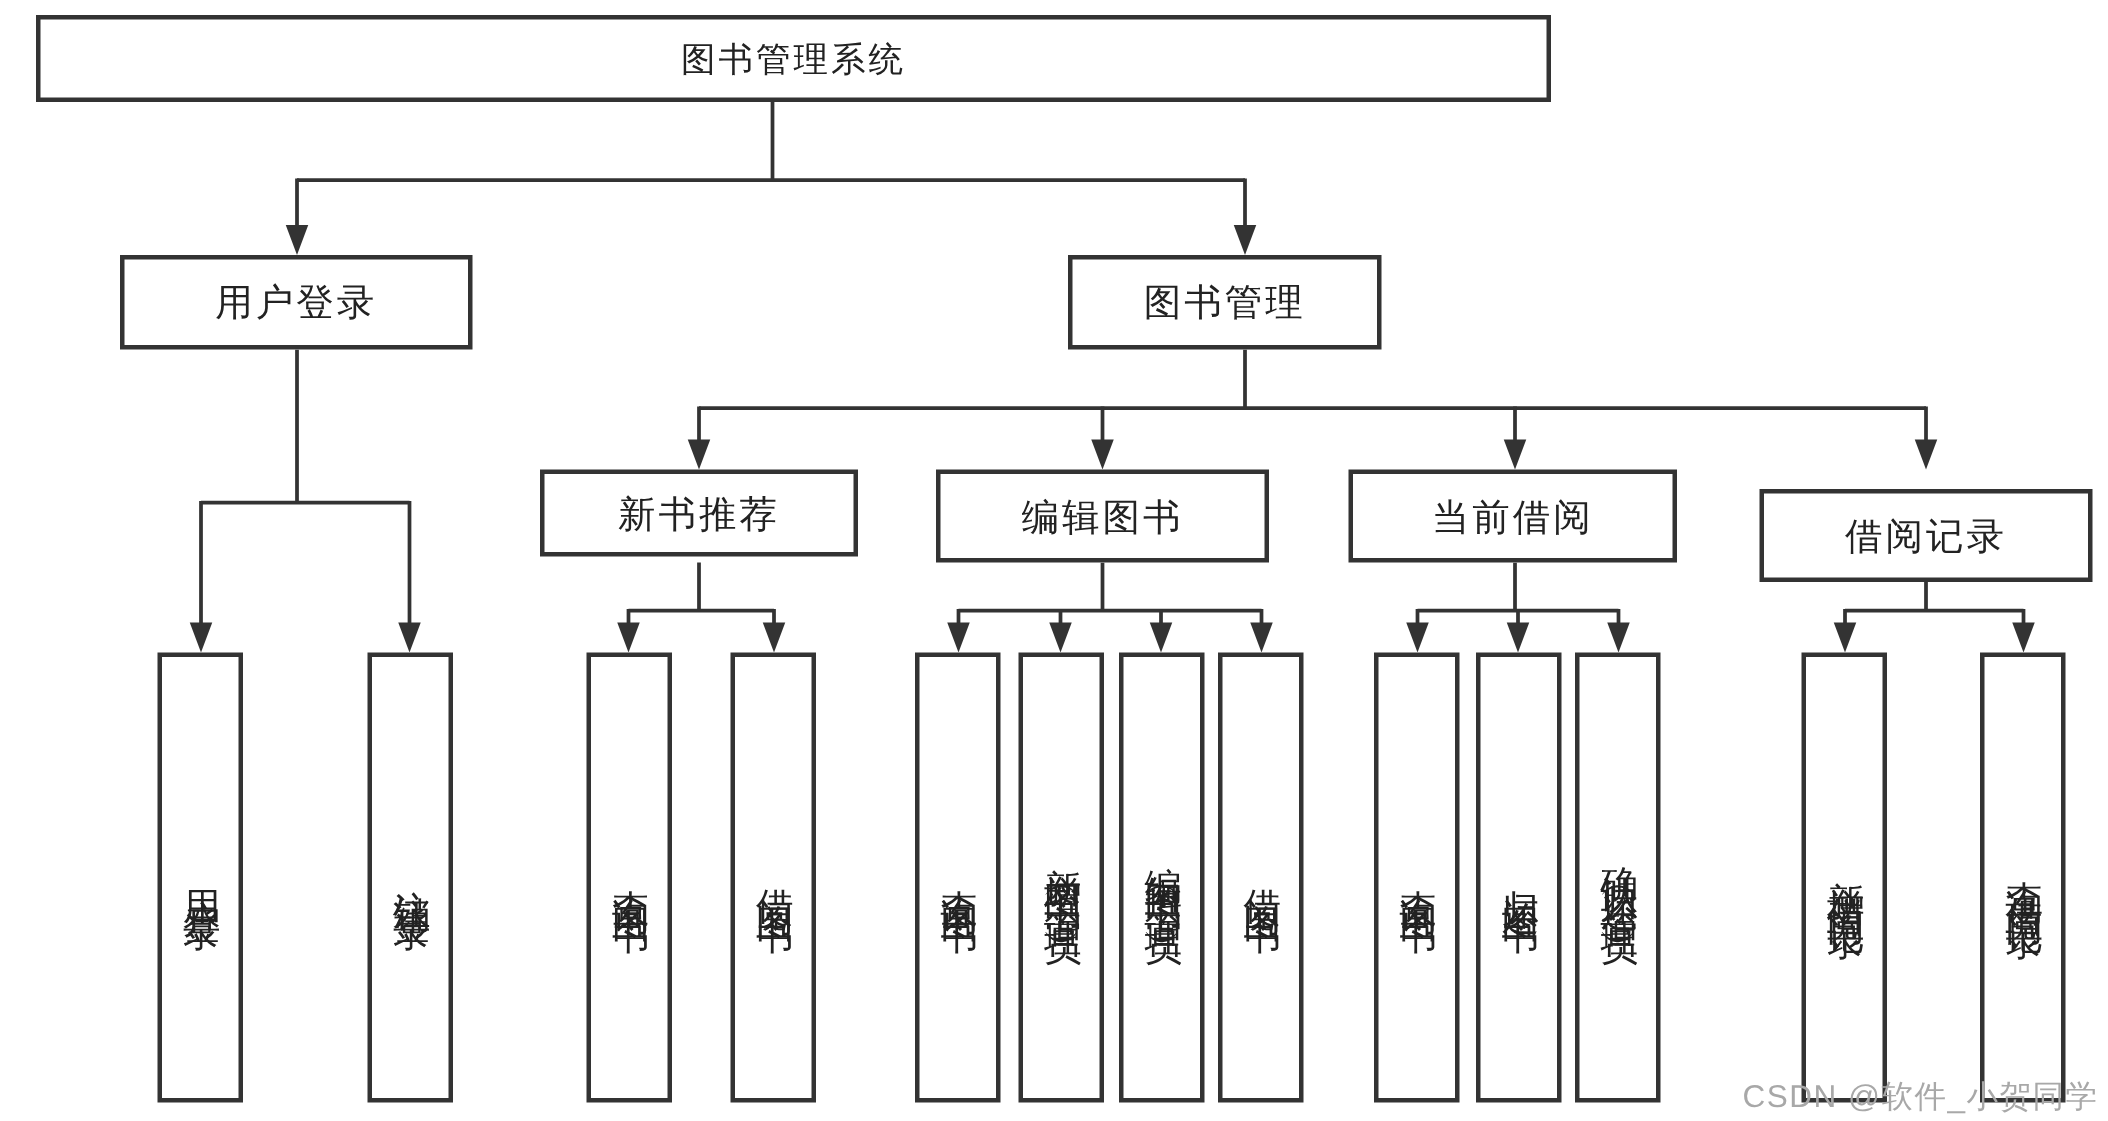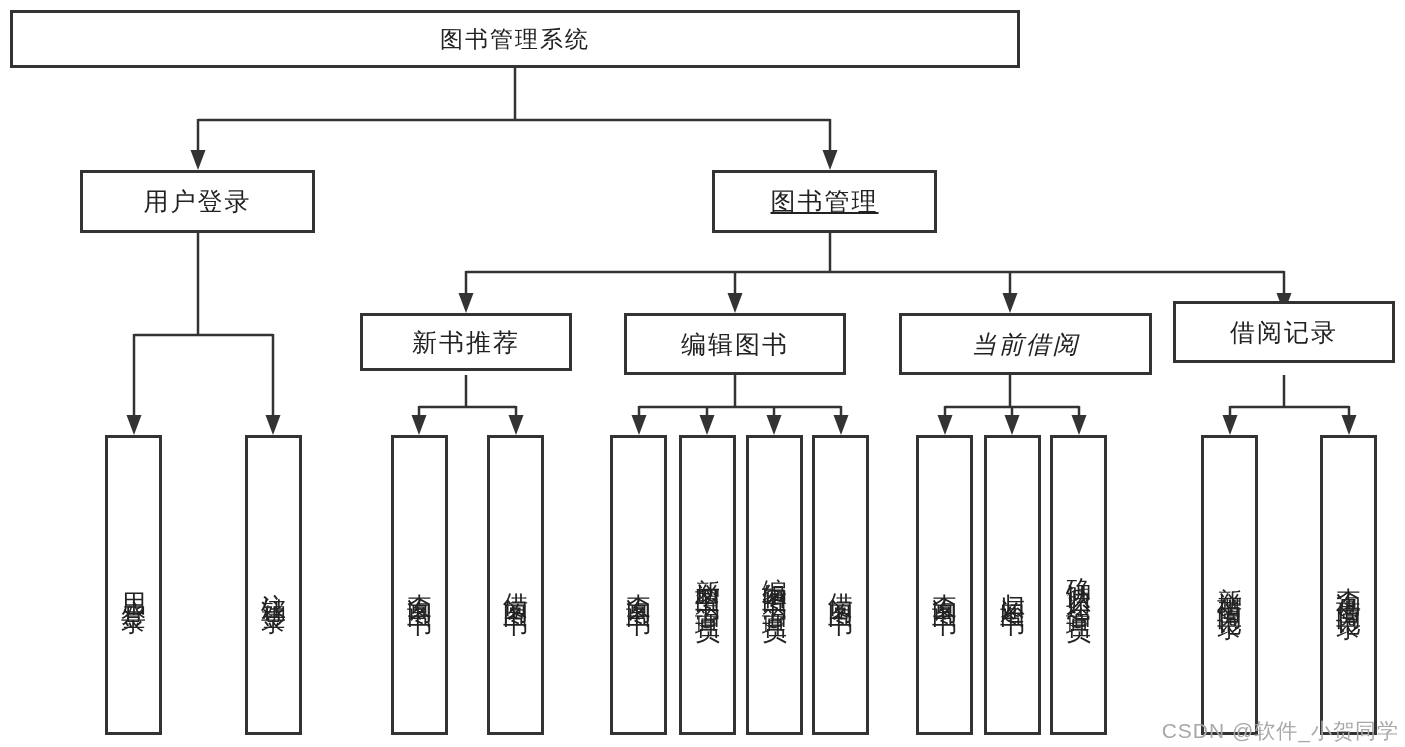--- a/index.html
+++ b/index.html
@@ -104,29 +104,29 @@
       <line x1="1079" y1="406" x2="1079" y2="419" stroke="#333333" stroke-width="2.5"></line>
       <polygon points="1071.5,415 1086.5,415 1079,435" fill="#333333"></polygon>
       <line x1="1284" y1="375" x2="1284" y2="408" stroke="#333333" stroke-width="2.5"></line>
       <line x1="1230" y1="407" x2="1349" y2="407" stroke="#333333" stroke-width="2.5"></line>
       <line x1="1230" y1="406" x2="1230" y2="419" stroke="#333333" stroke-width="2.5"></line>
       <polygon points="1222.5,415 1237.5,415 1230,435" fill="#333333"></polygon>
       <line x1="1349" y1="406" x2="1349" y2="419" stroke="#333333" stroke-width="2.5"></line>
       <polygon points="1341.5,415 1356.5,415 1349,435" fill="#333333"></polygon>
     </svg>
 
-  <div class="hnode root" style="left:10px;top:10px;width:1010px;height:58px;text-align:right;">图书管理系统</div>
+  <div class="hnode root" style="left:24px;top:10px;width:1010px;height:58px;text-align:right;">图书管理系统</div>
 
   <div class="hnode" style="left:80px;top:170px;width:235px;height:63px;">用户登录</div>
-  <div class="hnode" style="left:712px;top:170px;width:225px;height:63px;text-decoration:underline;">图书管理</div>
+  <div class="hnode" style="left:712px;top:170px;width:209px;height:63px;">图书管理</div>
 
   <div class="hnode" style="left:360px;top:313px;width:212px;height:58px;">新书推荐</div>
   <div class="hnode" style="left:624px;top:313px;width:222px;height:62px;">编辑图书</div>
-  <div class="hnode" style="left:899px;top:313px;width:253px;height:62px;font-style:italic;">当前借阅</div>
-  <div class="hnode" style="left:1173px;top:301px;width:222px;height:62px;">借阅记录</div>
+  <div class="hnode" style="left:899px;top:313px;width:219px;height:62px;">当前借阅</div>
+  <div class="hnode" style="left:1173px;top:326px;width:222px;height:62px;">借阅记录</div>
 
   <div class="vnode" style="left:105px;">用户登录</div>
   <div class="vnode" style="left:245px;">注销登录</div>
   <div class="vnode" style="left:391px;">查询图书</div>
   <div class="vnode" style="left:487px;">借阅图书</div>
   <div class="vnode" style="left:610px;">查询图书</div>
   <div class="vnode" style="left:679px;">新增图书（管理员）</div>
   <div class="vnode" style="left:746px;">编辑图书（管理员）</div>
   <div class="vnode" style="left:812px;">借阅图书</div>
   <div class="vnode" style="left:916px;">查询图书</div>

